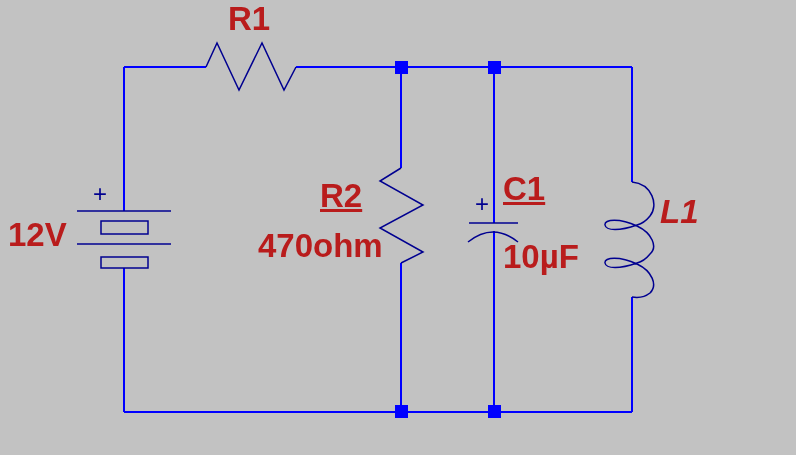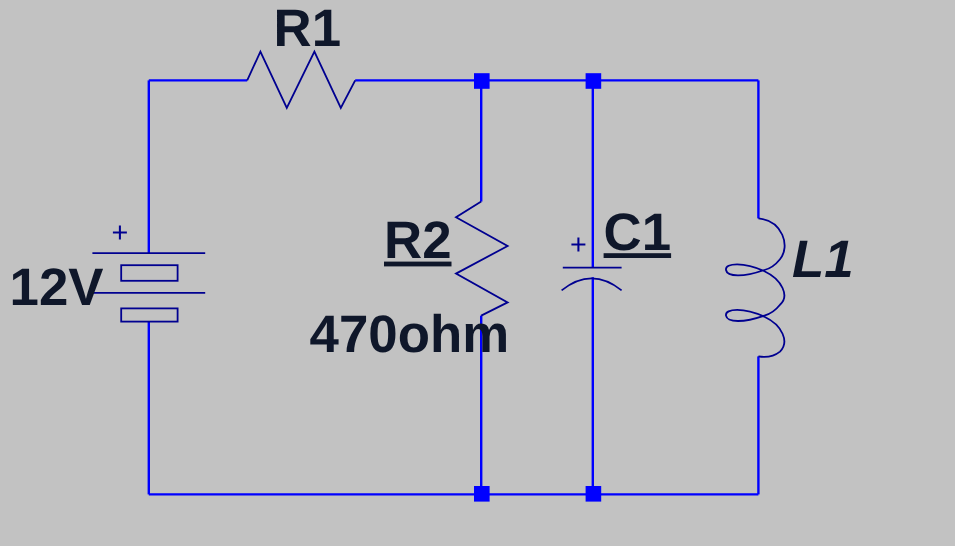--- a/index.html
+++ b/index.html
@@ -8,23 +8,23 @@
     width:796px;height:455px;
     background:#c2c2c2;
     overflow:hidden;
     font-family:"Liberation Sans", sans-serif;
   }
   .canvas svg{position:absolute;left:0;top:0;}
   .lbl{
     position:absolute;
     font-family:"Liberation Sans", sans-serif;
     font-weight:bold;
-    font-size:44px;
+    font-size:33px;
     line-height:1;
-    color:#0f172a;
+    color:#b91c1c;
     white-space:nowrap;
   }
   .wire{stroke:#0000ff;stroke-width:2;fill:none;}
   .sym{stroke:#000090;stroke-width:1.5;fill:none;}
   .dot{fill:#0000ff;stroke:none;}
   .plus{
     font-family:"Liberation Sans", sans-serif;
     font-size:24px;
     fill:#000090;
   }
@@ -88,17 +88,18 @@
         C620,269 606,269 605,263
         C604,257 620,256 637,264
         C652,271 658,285 650,293
         C645,297 638,298 632,297"></path>
     </g>
   </svg>
 
   <div class="lbl" style="left:8px;top:218px;">12V</div>
   <div class="lbl" style="left:228px;top:2px;">R1</div>
   <div class="lbl" style="left:320px;top:179px;text-decoration:underline;">R2</div>
-  <div class="lbl" style="left:258px;top:229px;margin-top:28px;">470ohm</div>
+  <div class="lbl" style="left:258px;top:229px;">470ohm</div>
   <div class="lbl" style="left:503px;top:172px;text-decoration:underline;">C1</div>
+  <div class="lbl" style="left:503px;top:240px;">10µF</div>
   <div class="lbl" style="left:660px;top:195px;font-style:italic;">L1</div>
 
 </div>
 
 </body></html>

